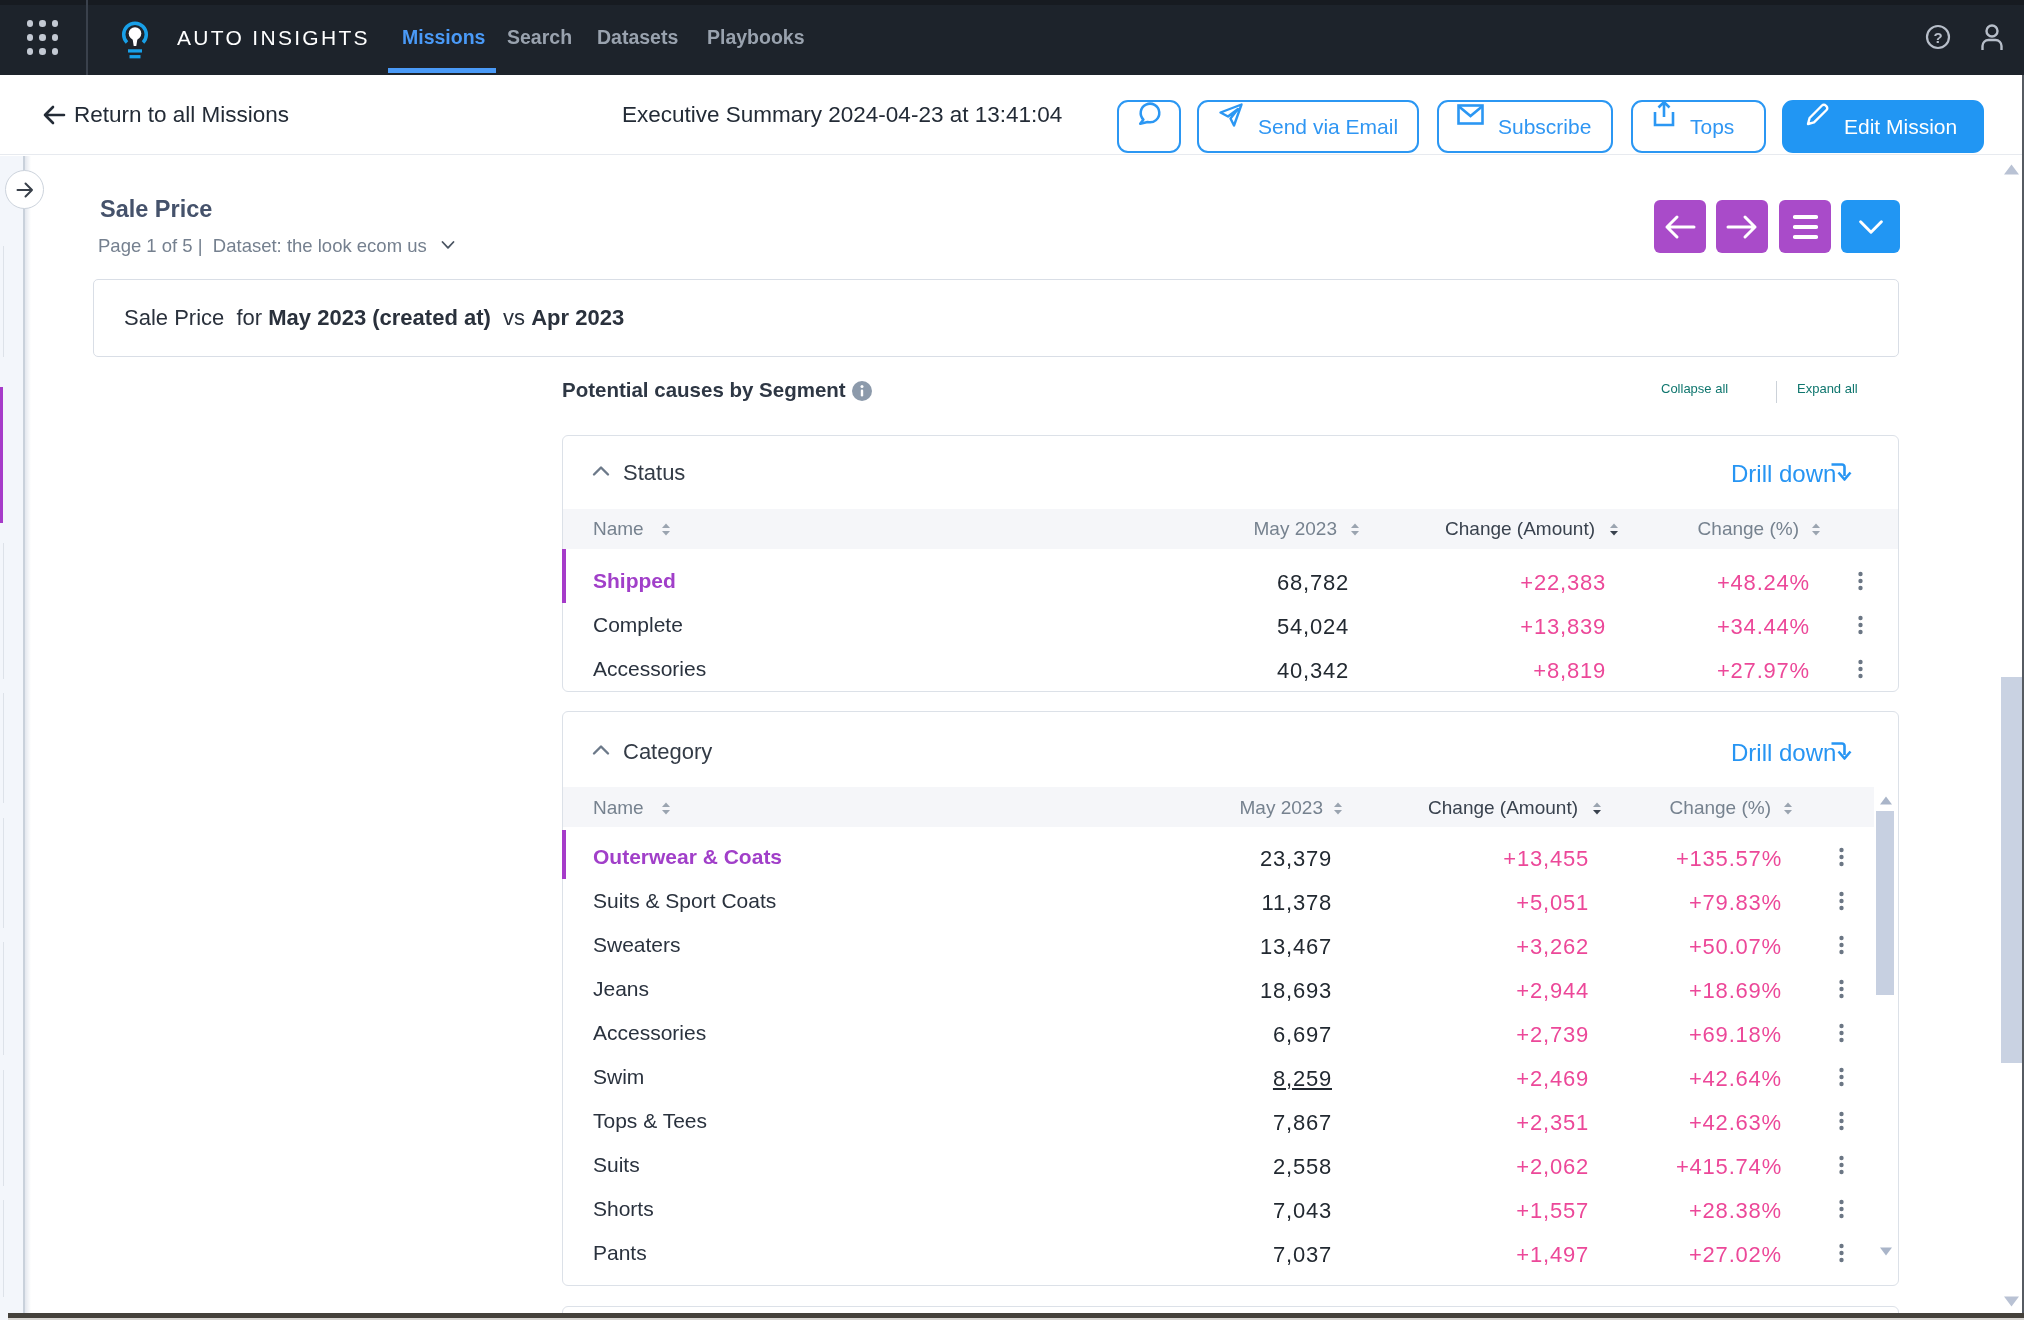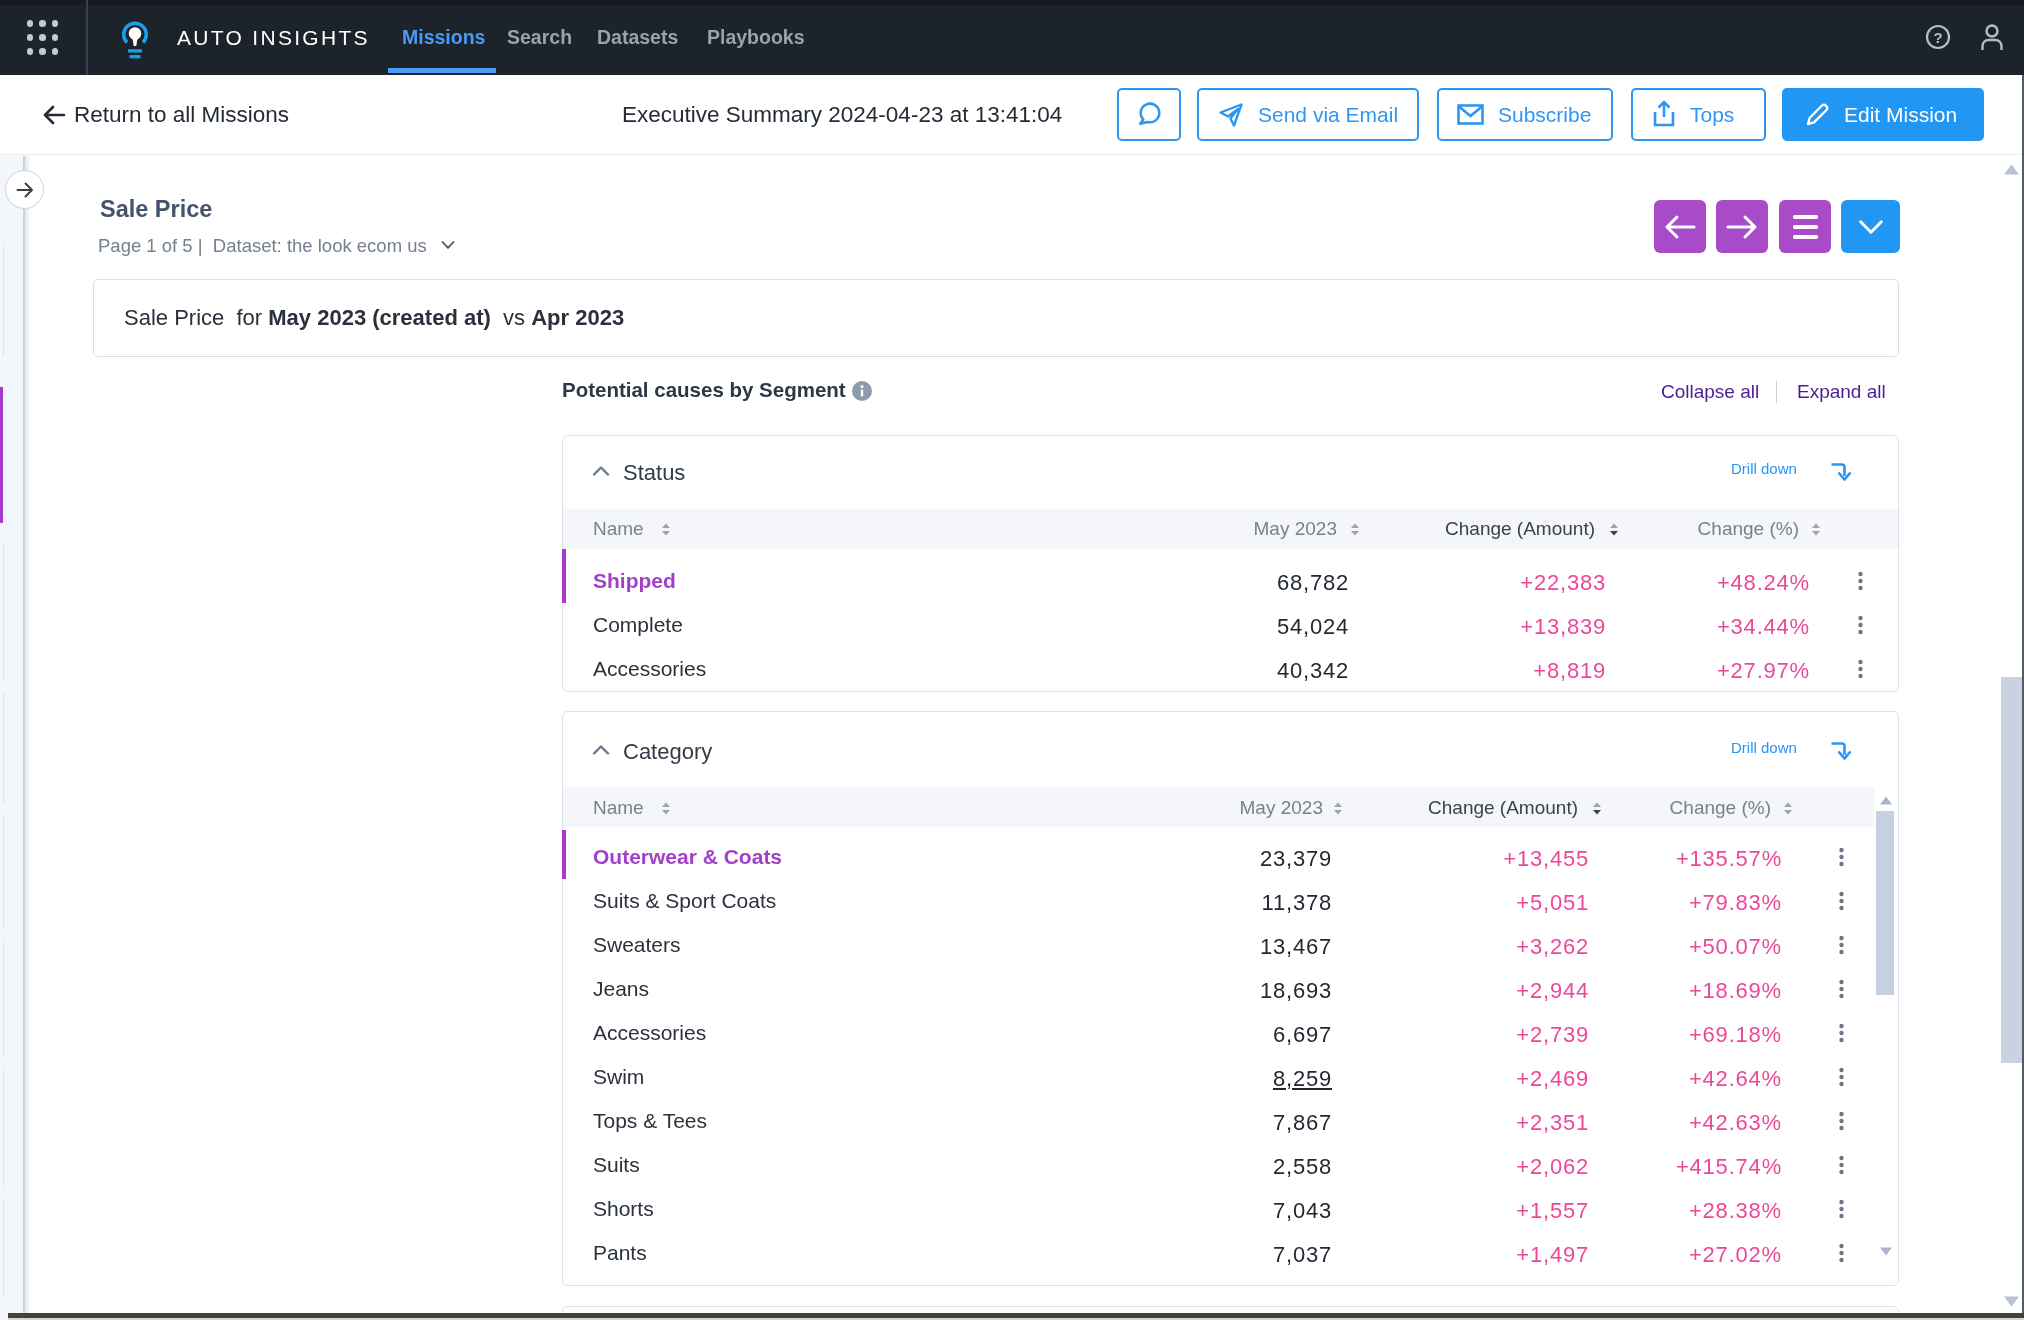--- a/index.html
+++ b/index.html
@@ -11,47 +11,47 @@
 .dot { position:absolute; width:6.5px; height:6.5px; border-radius:50%; background:#c3c9d3; }
 #navsep { position:absolute; left:86px; top:0; width:2px; height:75px; background:#3a414c; }
 #brand { position:absolute; left:177px; top:0; height:75px; line-height:75px; color:#fff;
   font-size:21px; letter-spacing:2.3px; }
 .navlink { position:absolute; top:0; height:75px; line-height:75px; font-size:19.5px;
   font-weight:bold; color:#99a2ae; }
 #underline { position:absolute; left:388px; top:68px; width:108px; height:5px; background:#4a9af7; }
 
 #bar2 { position:absolute; left:0; top:75px; width:2024px; height:80px; background:#fff;
   border-bottom:1px solid #e7eaef; }
-.btn { position:absolute; top:88px; height:53px; border:2px solid #2b97f3; border-radius:5px;
+.btn { position:absolute; top:100px; height:53px; border:2px solid #2b97f3; border-radius:11px;
   background:#fff; color:#2f96f3; font-size:21px; line-height:49px; }
 .btn.fill { background:#2196f3; color:#fff; border-color:#2196f3; }
 
 #strip { position:absolute; left:0; top:156px; width:23px; height:1164px; background:#f3f6fb; }
 #stripb1 { position:absolute; left:23px; top:156px; width:1.5px; height:1164px; background:#c9d1db; }
 #stripb2 { position:absolute; left:24.5px; top:156px; width:6px; height:1164px; background:linear-gradient(90deg,#e3e7ee,rgba(255,255,255,0)); }
 .thumbline { position:absolute; left:3px; width:1px; background:#dde2e9; }
 #ppage { position:absolute; left:0; width:3px; top:387px; height:136px; background:#a63bc9; }
 #circlebtn { position:absolute; left:5px; top:170px; width:39px; height:39px; border-radius:50%;
   background:#fff; border:1px solid #ccd3dc; }
 
 #title { position:absolute; left:100px; top:196px; font-size:23.5px; font-weight:bold; color:#45526b; }
 #subtitle { position:absolute; left:98px; top:235px; font-size:18.5px; color:#75808f; }
 #filterbox { position:absolute; left:93px; top:279px; width:1806px; height:78px;
   border:1px solid #d9dee6; border-radius:5px; }
 #filtertext { position:absolute; left:124px; top:279px; height:94px; line-height:78px;
   font-size:22px; color:#2a313c; }
 .navbtn { position:absolute; top:200px; width:52px; height:53px; border-radius:6px; background:#a94bc9; }
 .navbtn.blue { background:#2196f3; }
 #pch { position:absolute; left:562px; top:378px; font-size:20.5px; font-weight:bold; color:#2e3744; }
-#collapse { position:absolute; top:381px; font-size:19px; color:#4c1d95; }
+#collapse { position:absolute; top:381px; font-size:13px; color:#0f766e; }
 
 .card { position:absolute; left:562px; width:1337px; border:1px solid #dce1e8; border-radius:6px;
   background:#fff; }
 .secname { position:absolute; left:623px; font-size:22px; color:#333b46; }
-.drill { position:absolute; left:1731px; font-size:15px; color:#2795f3; }
+.drill { position:absolute; left:1731px; font-size:24px; color:#2795f3; }
 .colhdr { position:absolute; left:563px; height:40px; background:#f5f6f9; }
 .chlabel { position:absolute; font-size:19px; color:#76828f; }
 .rowname { position:absolute; left:593px; font-size:21px; color:#2a323e; }
 .rowname.hl { color:#a13fc9; font-weight:bold; }
 .num { position:absolute; font-size:22px; letter-spacing:0.8px; color:#222931; text-align:right; }
 .num.g { color:#ec4899; }
 .accent { position:absolute; left:562px; width:4px; background:#a63bc9; }
 
 #thumb-outer { position:absolute; left:2001px; top:677px; width:21px; height:386px; background:#c9d2e2; }
 #edge { position:absolute; left:2022px; top:75px; width:2px; height:1245px; background:#565b62; }

